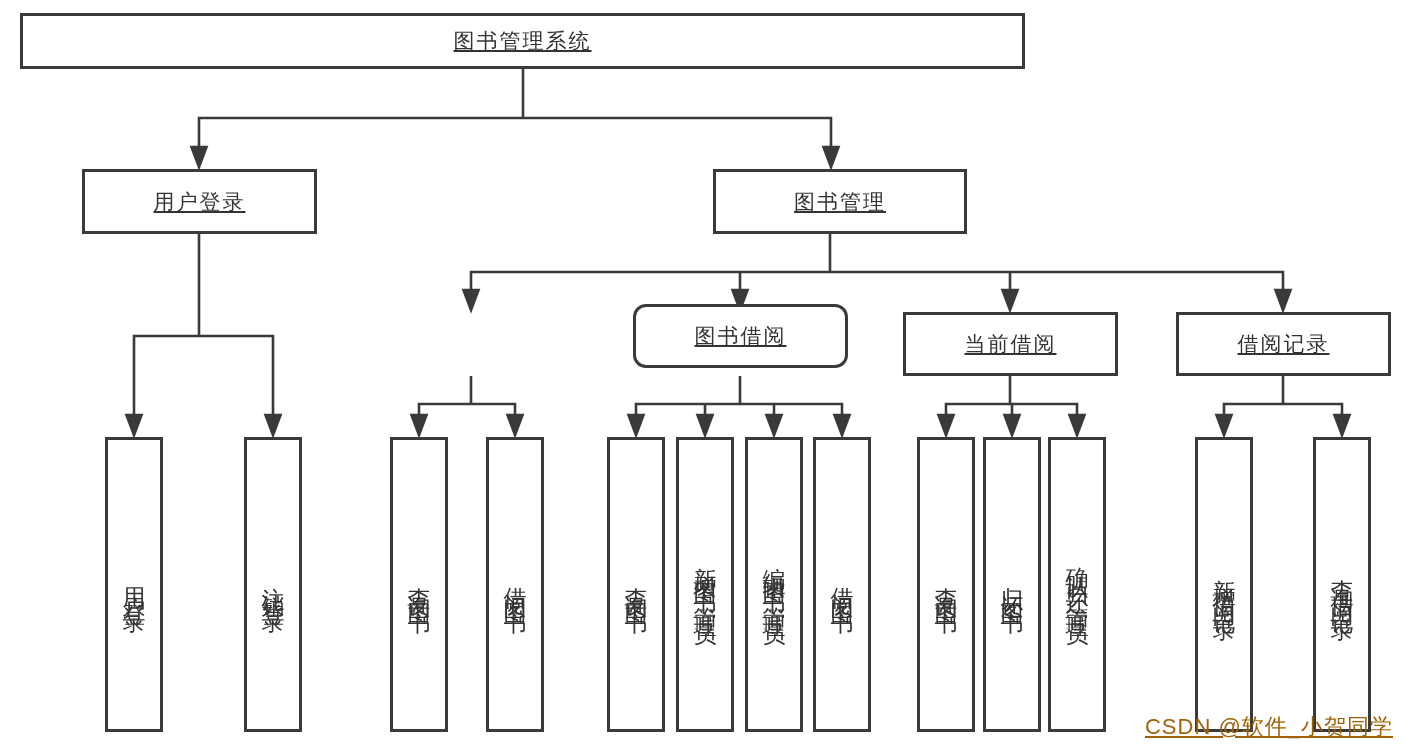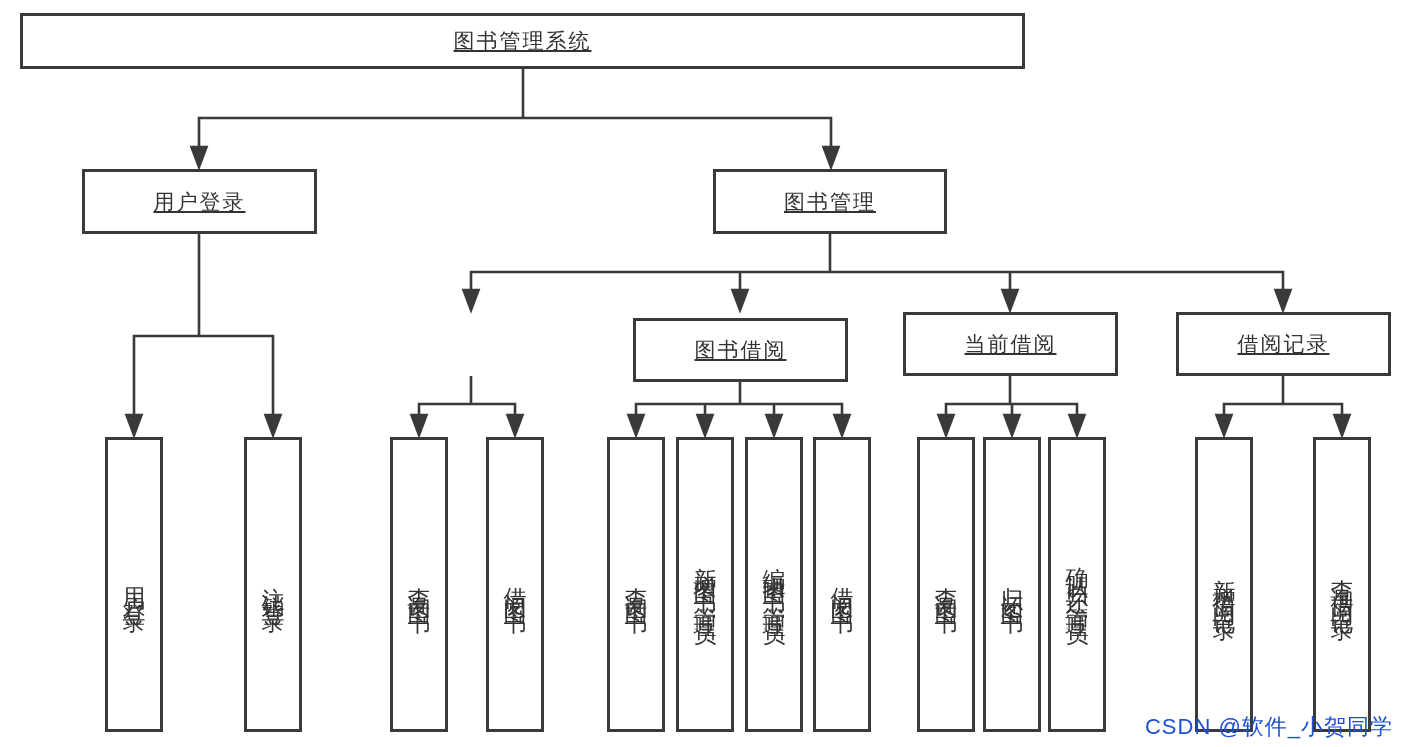--- a/index.html
+++ b/index.html
@@ -41,23 +41,24 @@
     letter-spacing: 8px;
     line-height: 1;
     color: #333333;
   }
   .watermark {
     position: absolute;
     right: 12px;
     top: 712px;
     font-size: 22px;
     letter-spacing: 1px;
-    color: #1d4ed8;
+    color: #a16207;
     white-space: nowrap;
     z-index: 5;
+    text-decoration: underline;
   }
 </style>
 </head>
 <body>
 
 <div class="stage">
 
   <svg class="connectors" width="1405" height="747" viewBox="0 0 1405 747">
     <defs>
       <polygon id="ah" points="-7.5,-20 7.5,-20 0,0"></polygon>
@@ -109,23 +110,23 @@
         <path d="M1283 376 V404 M1222.7 404 H1343.3 M1224 404 V418 M1342 404 V418" fill="none"></path>
         <use href="#ah" x="1224" y="435"></use>
         <use href="#ah" x="1342" y="435"></use>
       </g>
     </g>
   </svg>
 
   <div class="node hbox" style="left:20px; top:13px; width:1005px; height:56px;">图书管理系统</div>
 
   <div class="node hbox" style="left:82px; top:169px; width:235px; height:65px;">用户登录</div>
-  <div class="node hbox" style="left:713px; top:169px; width:234px; height:65px;">图书管理</div>
+  <div class="node hbox" style="left:713px; top:169px; width:254px; height:65px;">图书管理</div>
 
-  <div class="node hbox" style="left:633px; top:318px; width:215px; height:64px;">图书借阅</div>
+  <div class="node hbox" style="left:633px; top:304px; width:215px; height:64px;border-radius:13px;">图书借阅</div>
   <div class="node hbox" style="left:903px; top:312px; width:215px; height:64px;text-align:right;">当前借阅</div>
   <div class="node hbox" style="left:1176px; top:312px; width:215px; height:64px;">借阅记录</div>
 
   <div class="node vbox" style="left:105px; top:437px; width:58px; height:295px;">
     <span class="vtext">用户登录</span>
   </div>
   <div class="node vbox" style="left:244px; top:437px; width:58px; height:295px;">
     <span class="vtext">注销登录</span>
   </div>
 

